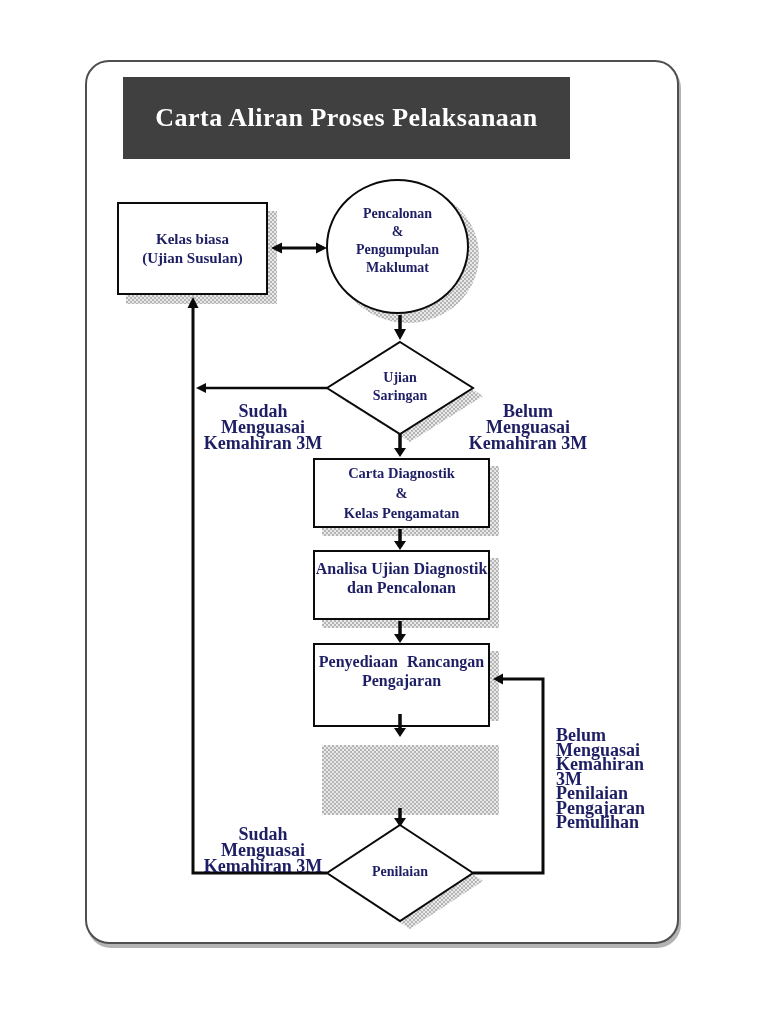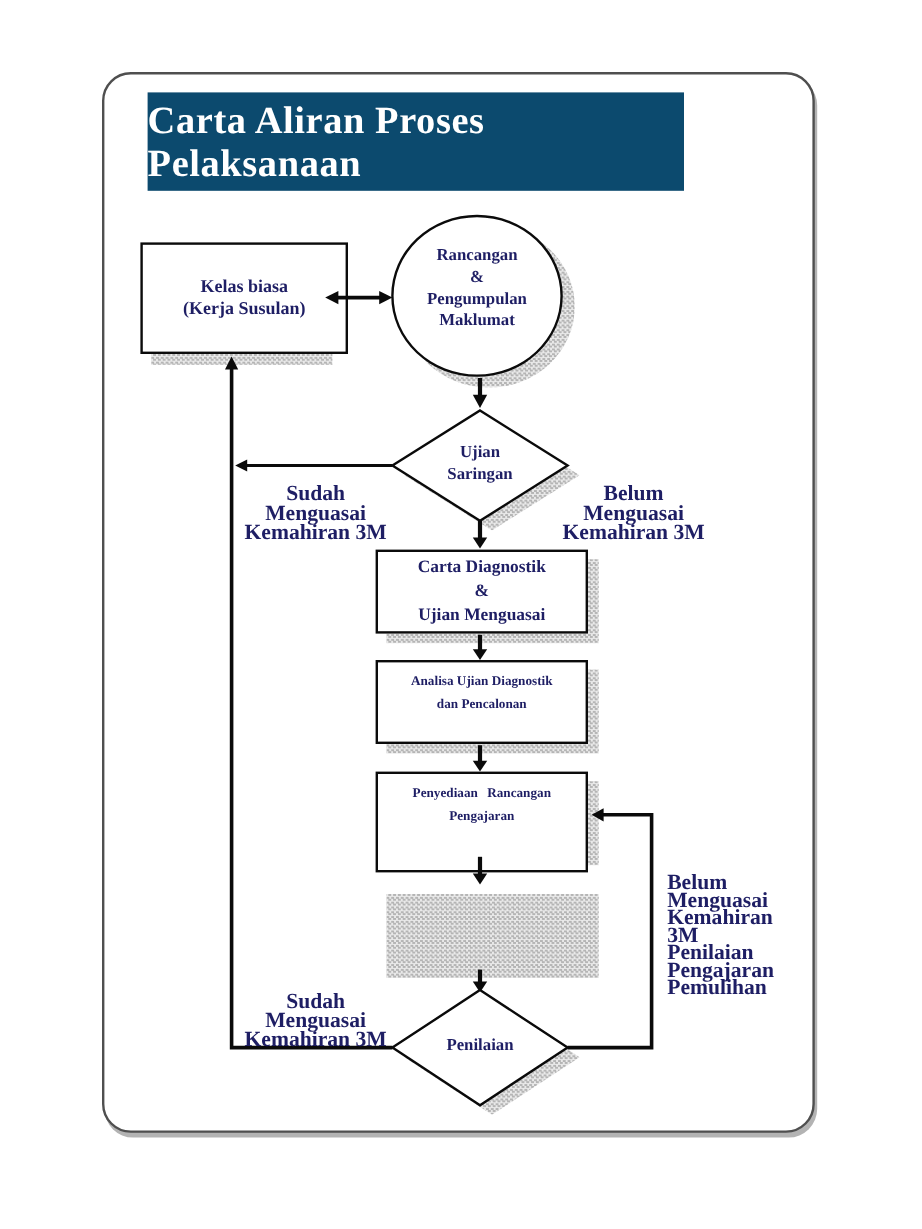--- a/index.html
+++ b/index.html
@@ -1,29 +1,29 @@
 <!DOCTYPE html>
 <html><head>
 <meta charset="utf-8">
 <style>
   html,body{margin:0;padding:0;background:#ffffff;}
   .root{position:relative;width:768px;height:1024px;background:#ffffff;overflow:hidden;
         font-family:"Liberation Serif","DejaVu Serif",serif;}
   .page{position:absolute;left:85px;top:60px;width:594px;height:884px;box-sizing:border-box;
         border:2px solid #4f4f4f;border-radius:24px;background:#ffffff;
         box-shadow:2px 4px 0 #b3b3b3;z-index:0;}
-  .title{position:absolute;left:123px;top:77px;width:447px;height:82px;background:#0c4a6e;
+  .title{position:absolute;left:123px;top:77px;width:447px;height:82px;background:#404040;
          display:flex;flex-direction:column;align-items:center;justify-content:center;
-         color:#ffffff;font-weight:bold;font-size:32px;line-height:36px;z-index:2;
+         color:#ffffff;font-weight:bold;font-size:26px;line-height:36px;z-index:2;
          letter-spacing:.5px;}
   .hatch{position:absolute;z-index:1;
          background:repeating-conic-gradient(#b5b5b5 0% 25%, #e9e9e9 0% 50%) 0 0/4px 4px;}
   .node{position:absolute;box-sizing:border-box;background:#ffffff;border:2.5px solid #0b0b0b;
         display:flex;flex-direction:column;align-items:center;justify-content:center;
-        text-align:center;font-weight:bold;color:#1e1e64;z-index:2;font-size:11px;line-height:19px;}
+        text-align:center;font-weight:bold;color:#1e1e64;z-index:2;font-size:16px;line-height:19px;}
   .node.topalign{justify-content:flex-start;padding-top:7px;}
   .circle{border-radius:50%;border-width:2px;font-size:14px;line-height:18px;padding-bottom:12px;}
   .dshadow{clip-path:polygon(50% 0,100% 50%,50% 100%,0 50%);}
   .dtext{position:absolute;display:flex;flex-direction:column;align-items:center;justify-content:center;
          text-align:center;font-weight:bold;color:#1e1e64;z-index:4;font-size:14px;line-height:18px;}
   .elabel{position:absolute;font-weight:bold;color:#1e1e64;z-index:4;font-size:18px;
           line-height:16px;text-align:center;}
   .elabel.leftal{text-align:left;line-height:14.5px;}
   .wsp{word-spacing:5px;}
   svg.overlay{position:absolute;left:0;top:0;z-index:3;pointer-events:none;}
@@ -43,36 +43,36 @@
 
   <div class="hatch" style="left:126px;top:211px;width:151px;height:93px;"></div>
   <div class="hatch" style="left:336px;top:188px;width:143px;height:135px;border-radius:50%;"></div>
   <div class="hatch dshadow" style="left:337px;top:350px;width:146px;height:92px;"></div>
   <div class="hatch" style="left:322px;top:466px;width:177px;height:70px;"></div>
   <div class="hatch" style="left:322px;top:558px;width:177px;height:70px;"></div>
   <div class="hatch" style="left:322px;top:651px;width:177px;height:70px;"></div>
   <div class="hatch" style="left:322px;top:745px;width:177px;height:70px;"></div>
   <div class="hatch dshadow" style="left:337px;top:833px;width:146px;height:96px;"></div>
 
-  <div class="node" style="left:117px;top:202px;width:173px;height:93px;font-size:15px;text-align:right;">
+  <div class="node" style="left:117px;top:202px;width:151px;height:93px;font-size:15px;text-align:right;">
     <div>Kelas biasa</div>
-    <div>(Kerja Susulan)</div>
+    <div>(Ujian Susulan)</div>
   </div>
 
   <div class="node circle" style="left:326px;top:179px;width:143px;height:135px;">
-    <div>Rancangan</div>
+    <div>Pencalonan</div>
     <div>&amp;</div>
     <div>Pengumpulan</div>
     <div>Maklumat</div>
   </div>
 
   <div class="node" style="left:313px;top:458px;width:177px;height:70px;font-size:14.5px;line-height:20px;">
     <div>Carta Diagnostik</div>
     <div>&amp;</div>
-    <div>Ujian Menguasai</div>
+    <div>Kelas Pengamatan</div>
   </div>
 
   <div class="node topalign" style="left:313px;top:550px;width:177px;height:70px;">
     <div>Analisa Ujian Diagnostik</div>
     <div>dan Pencalonan</div>
   </div>
 
   <div class="node topalign" style="left:313px;top:643px;width:177px;height:84px;">
     <div class="wsp">Penyediaan Rancangan</div>
     <div>Pengajaran</div>

